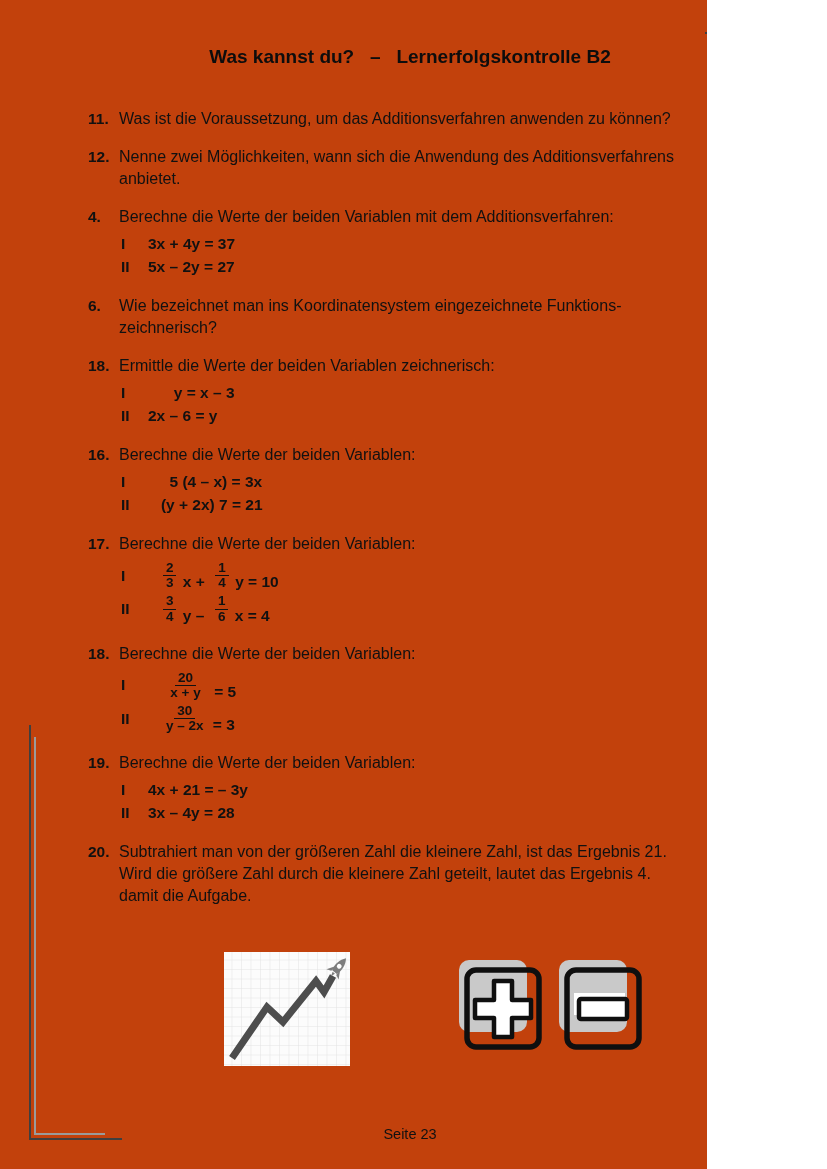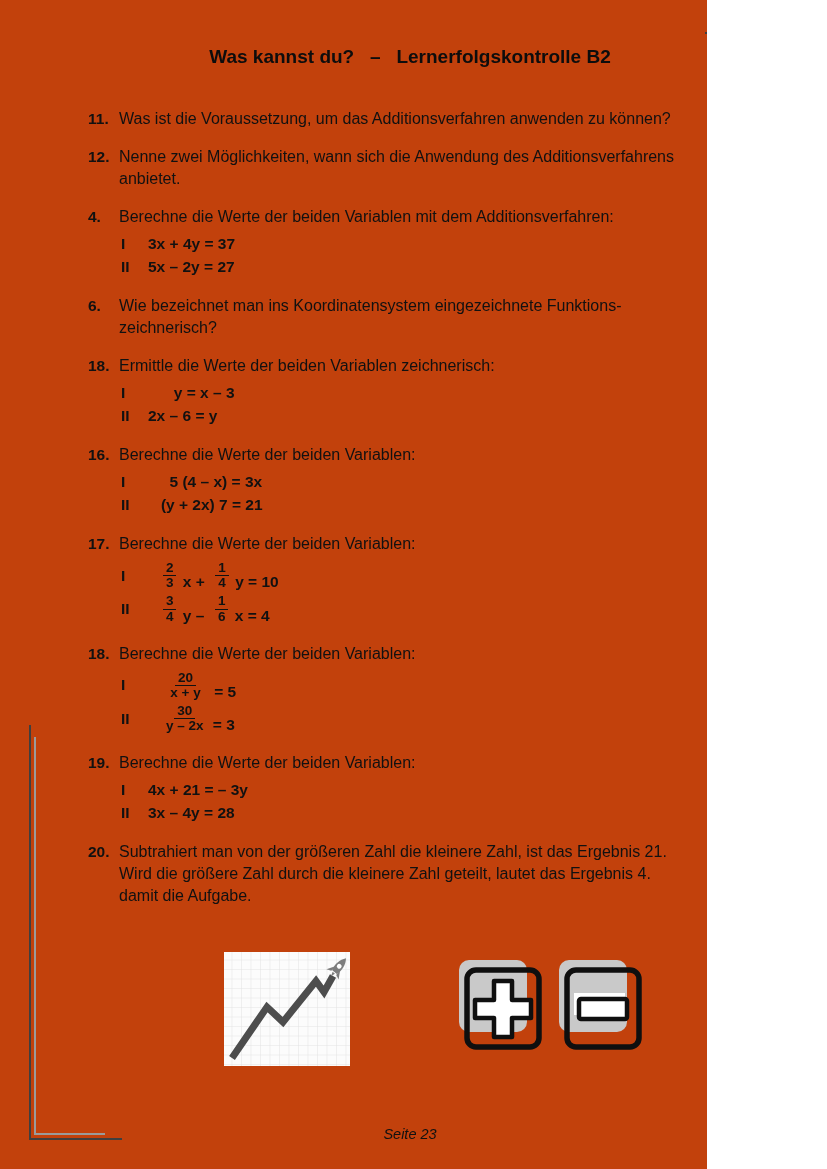--- a/index.html
+++ b/index.html
@@ -46,21 +46,21 @@
     position:absolute;left:774px;top:1014px;width:332px;
     transform:rotate(-90deg);transform-origin:0 0;
     font-size:9.5px;font-weight:bold;line-height:13px;white-space:pre;color:#222;
   }
   
   .logo{position:absolute;left:752px;top:1028px;width:60px;height:75px;}
   .logo text{font-family:"Liberation Sans",sans-serif;font-weight:bold;font-size:8.5px;fill:#1a1a1a;}
   
   .footer{
     position:absolute;left:90px;top:1126px;width:640px;text-align:center;
-    font-style:italic;font-size:14.5px;color:#111;
+    font-size:14.5px;color:#111;
   }
 </style>
 </head>
 <body>
 
 <div class="page">
 
   <div class="corner corner-tr-outer"></div>
   <div class="corner corner-tr-inner"></div>
   <div class="corner corner-bl-outer"></div>

